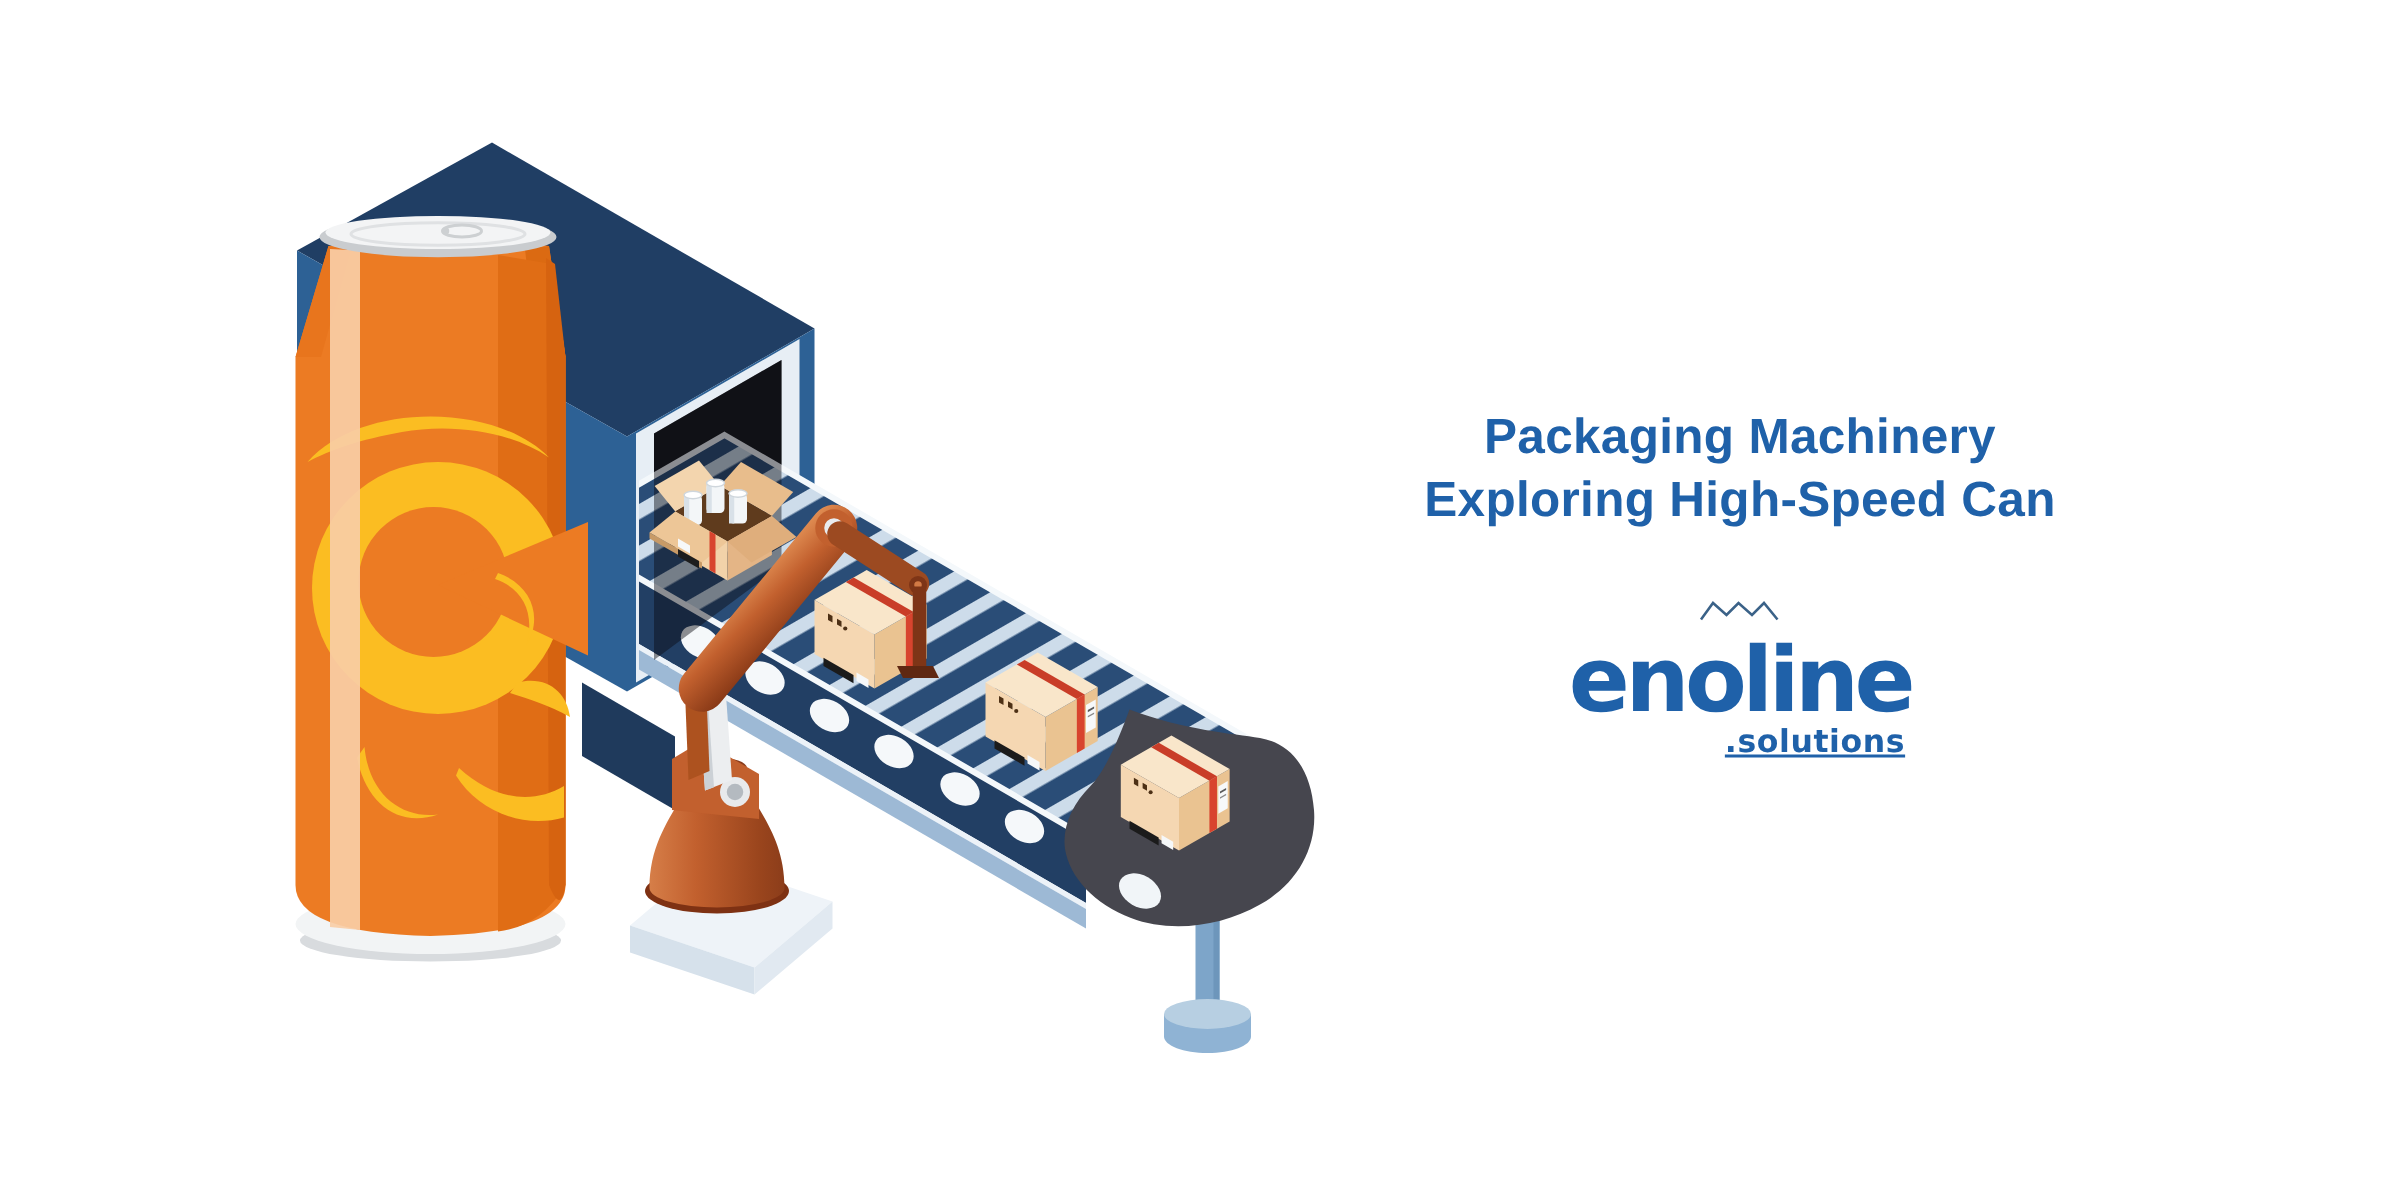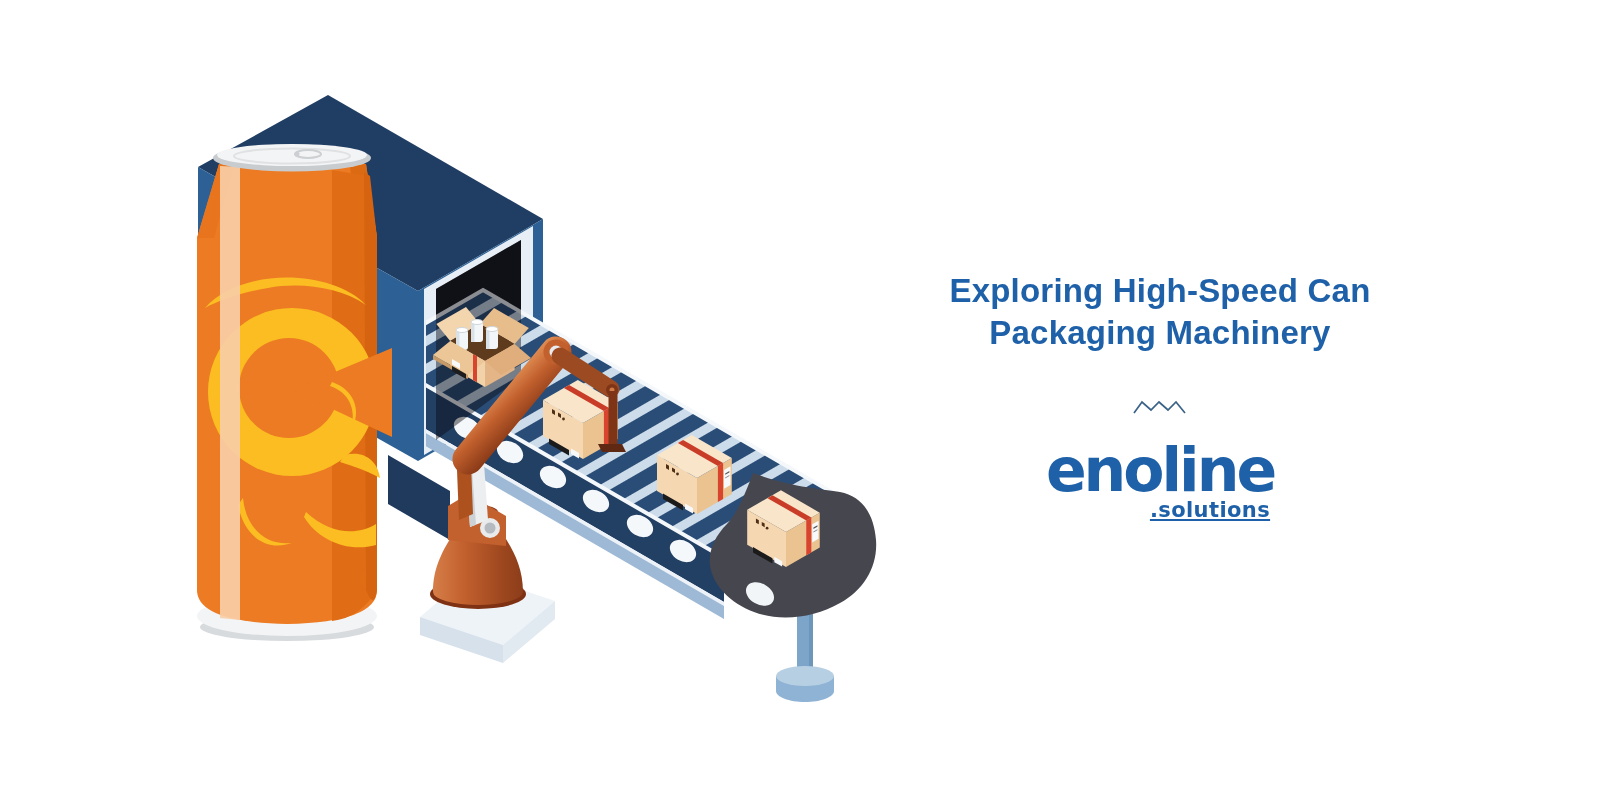--- a/index.html
+++ b/index.html
@@ -2,21 +2,21 @@
 <html><head>
 <meta charset="utf-8">
 <style>
   html,body{margin:0;padding:0;}
   body{width:1600px;height:800px;position:relative;background:#ffffff;overflow:hidden;
        font-family:"Liberation Sans",sans-serif;}
   .stage{position:absolute;left:0;top:0;width:1600px;height:800px;}
   .hero-panel{position:absolute;left:880px;top:270px;width:560px;text-align:center;}
   .hero-title{font-weight:700;font-size:33px;line-height:1.27;color:#1f61a9;letter-spacing:.2px;}
   .divider-wrap{margin-top:44px;height:20px;}
-  .logo-block{display:inline-block;margin-top:22px;color:#1f61a9;}
+  .logo-block{display:inline-block;margin-top:6px;color:#1f61a9;}
   .logo-word{font-family:"DejaVu Sans",sans-serif;font-weight:800;font-size:60px;
              letter-spacing:-3px;line-height:1;}
   .logo-suffix{font-family:"DejaVu Sans",sans-serif;font-weight:600;font-size:21px;
                letter-spacing:.4px;margin-top:-2px;text-align:right;padding-right:4px;text-decoration:underline;}
 </style>
 </head>
 <body>
 
 <svg class="stage" viewBox="0 0 1600 800">
   <defs>
@@ -181,22 +181,22 @@
       <ellipse cx="292" cy="155" rx="75" ry="11" fill="#f3f4f5"></ellipse>
       <ellipse cx="292" cy="156" rx="58" ry="7.5" fill="none" stroke="#dfe1e3" stroke-width="2"></ellipse>
       <ellipse cx="308" cy="154" rx="13" ry="4" fill="none" stroke="#cdd0d2" stroke-width="2"></ellipse>
       <circle cx="297" cy="154" r="2.5" fill="#cdd0d2"></circle>
     </g>
   </g>
 </svg>
 
 <div class="hero-panel">
   <div class="hero-title">
+    <div>Packaging Machinery</div>
     <div>Exploring High-Speed Can</div>
-    <div>Packaging Machinery</div>
   </div>
   <div class="divider-wrap">
     <svg width="56" height="18" viewBox="0 0 56 18">
       <polyline points="2,15 10,4 19,12 27,4 36,12 44,4 53,15" fill="none" stroke="#3b6288" stroke-width="1.7"></polyline>
     </svg>
   </div>
   <div class="logo-block">
     <div class="logo-word">enoline</div>
     <div class="logo-suffix">.solutions</div>
   </div>

